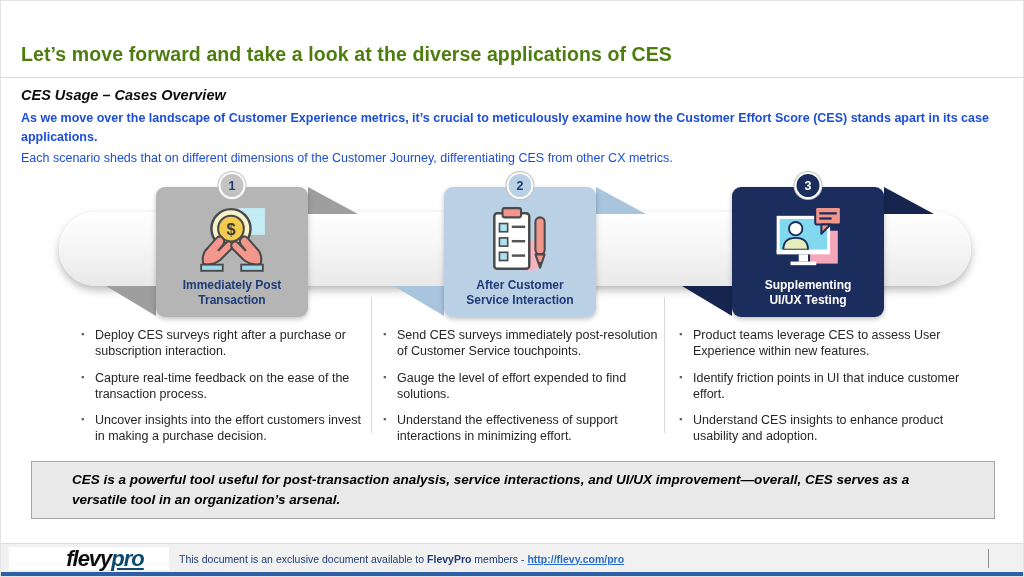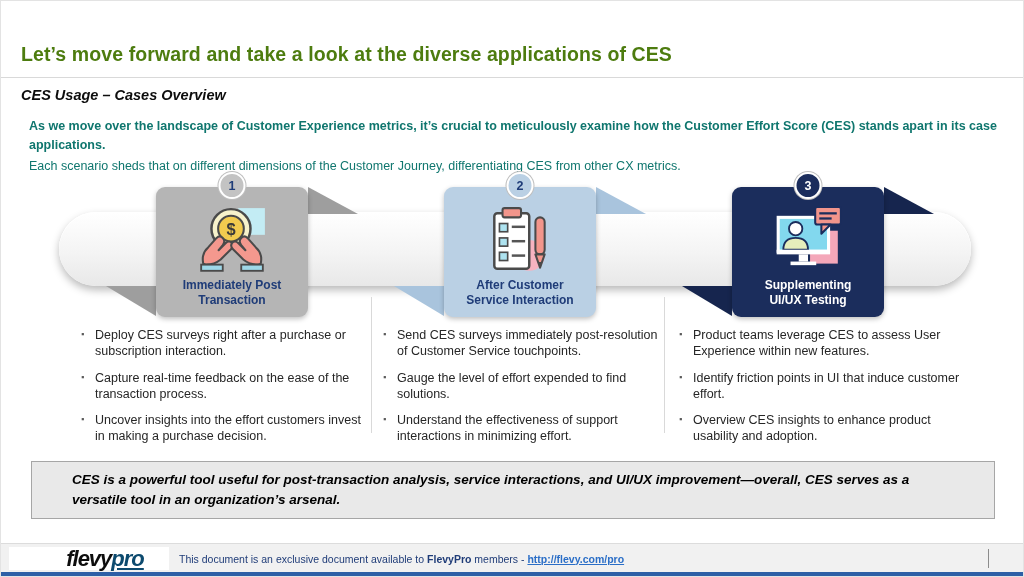--- a/index.html
+++ b/index.html
@@ -11,21 +11,21 @@
   
   .title{
     position:absolute;left:20px;top:42px;width:980px;margin:0;
     font-size:19.5px;font-weight:bold;color:#4d7c0f;letter-spacing:.1px;
   }
   .header-divider{position:absolute;left:0;top:76px;width:1024px;height:1px;background:#d9d9d9;}
   .subtitle{
     position:absolute;left:20px;top:86px;font-size:14.5px;font-weight:bold;
     font-style:italic;color:#0d0d0d;
   }
-  .intro{position:absolute;left:20px;width:992px;margin:8px;font-size:12.5px;line-height:1.5;color:#0f766e;}
+  .intro{position:absolute;left:20px;width:992px;margin:0;font-size:12.5px;line-height:1.5;color:#1d4ed8;}
   .intro.bold{top:108px;font-weight:bold;}
   .intro.reg{top:148px;}
   
   .pill{
     position:absolute;left:58px;top:211px;width:912px;height:74px;border-radius:37px;
     background:linear-gradient(180deg,#ffffff 0%,#f4f4f4 55%,#e8e8e8 100%);
     box-shadow:0 4px 8px rgba(0,0,0,.28), inset 0 1px 0 #ffffff;
   }
   .fold{position:absolute;width:50px;height:27px;}
   .fold.tr{clip-path:polygon(0 0,100% 100%,0 100%);top:186px;}
@@ -206,21 +206,21 @@
     <div class="bullet">
         <span class="sq">▪</span>
         <span>Product teams leverage CES to assess User Experience within new features.</span>
       </div>
     <div class="bullet">
         <span class="sq">▪</span>
         <span>Identify friction points in UI that induce customer effort.</span>
       </div>
     <div class="bullet">
         <span class="sq">▪</span>
-        <span>Overview CES insights to enhance product usability and adoption.</span>
+        <span>Understand CES insights to enhance product usability and adoption.</span>
       </div>
   </div>
 
   <div class="summary">
     <span>CES is a powerful tool useful for post-transaction analysis, service interactions, and UI/UX improvement—overall, CES serves as a versatile tool in an organization’s arsenal.</span>
   </div>
 
   <div class="footer">
     <div class="logo-box">
       <span class="logo"><span class="lf">flevy</span><span class="lp">pro</span></span>

